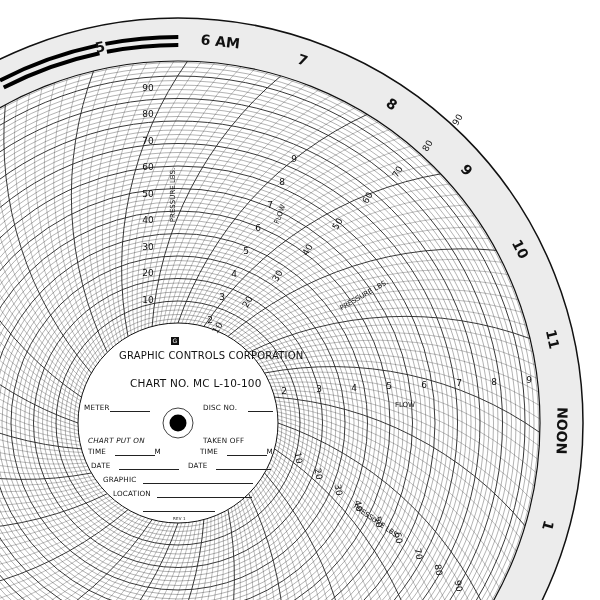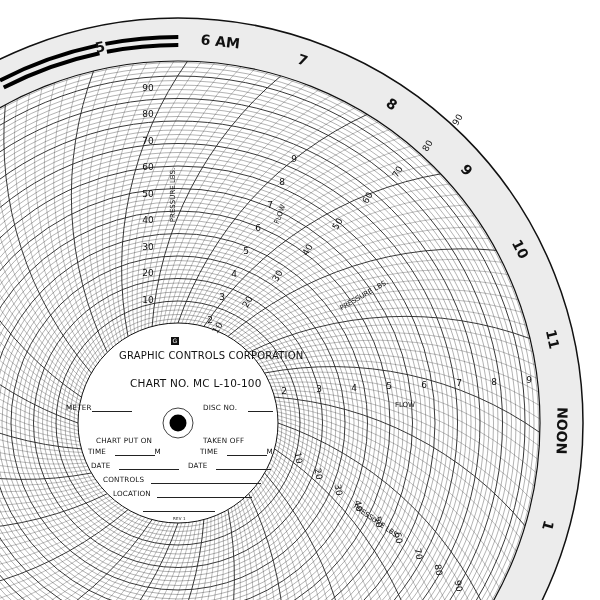--- a/index.html
+++ b/index.html
@@ -316,46 +316,46 @@
       </g>
     </svg>
 
   
   <div class="form" style="left:118px;top:336px;">
     <span style="display:inline-block;width:8px;height:8px;background:#111;color:#fff;font-size:6px;text-align:center;line-height:8px;margin-left:53px;">G</span>
   </div>
   <div class="form" style="left:119px;top:350px;font-size:10px;">GRAPHIC CONTROLS CORPORATION</div>
   <div class="form title" style="left:91px;top:377px;margin-left:39px;">CHART NO. MC L-10-100</div>
 
-  <div class="form" style="left:66px;top:403px;">
+  <div class="form" style="left:84px;top:403px;">
     <span>METER</span><span class="line" style="width:40px;"></span>
   </div>
   <div class="form" style="left:203px;top:403px;">
     <span>DISC NO.</span> <span class="line" style="width:25px;margin-left:8px;"></span>
   </div>
 
-  <div class="form" style="left:96px;top:436px;">CHART PUT ON</div>
+  <div class="form" style="left:88px;top:436px;font-style:italic;">CHART PUT ON</div>
   <div class="form" style="left:203px;top:436px;">TAKEN OFF</div>
 
   <div class="form" style="left:88px;top:447px;">
     <span>TIME</span> <span class="line" style="width:40px;margin-left:6px;"></span><span>M</span>
   </div>
   <div class="form" style="left:200px;top:447px;">
     <span>TIME</span> <span class="line" style="width:40px;margin-left:6px;"></span><span>M</span>
   </div>
 
   <div class="form" style="left:91px;top:461px;">
     <span>DATE</span> <span class="line" style="width:60px;margin-left:6px;"></span>
   </div>
   <div class="form" style="left:188px;top:461px;">
     <span>DATE</span> <span class="line" style="width:55px;margin-left:6px;"></span>
   </div>
 
   <div class="form" style="left:103px;top:475px;">
-    <span>CONTROLS</span> <span class="line" style="width:110px;margin-left:4px;"></span>
+    <span>GRAPHIC</span> <span class="line" style="width:110px;margin-left:4px;"></span>
   </div>
   <div class="form" style="left:113px;top:489px;">
     <span>LOCATION</span> <span class="line" style="width:95px;margin-left:4px;"></span>
   </div>
   <div class="form" style="left:143px;top:503px;">
     <span class="line" style="width:72px;"></span>
   </div>
   <div class="form" style="left:173px;top:516px;font-size:4px;">REV 1</div>
 </div>
 

